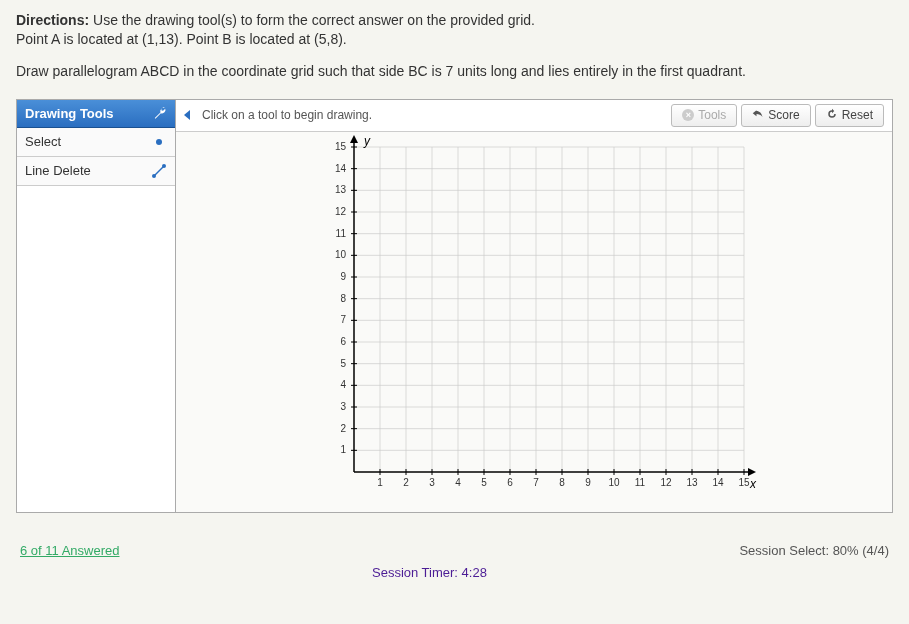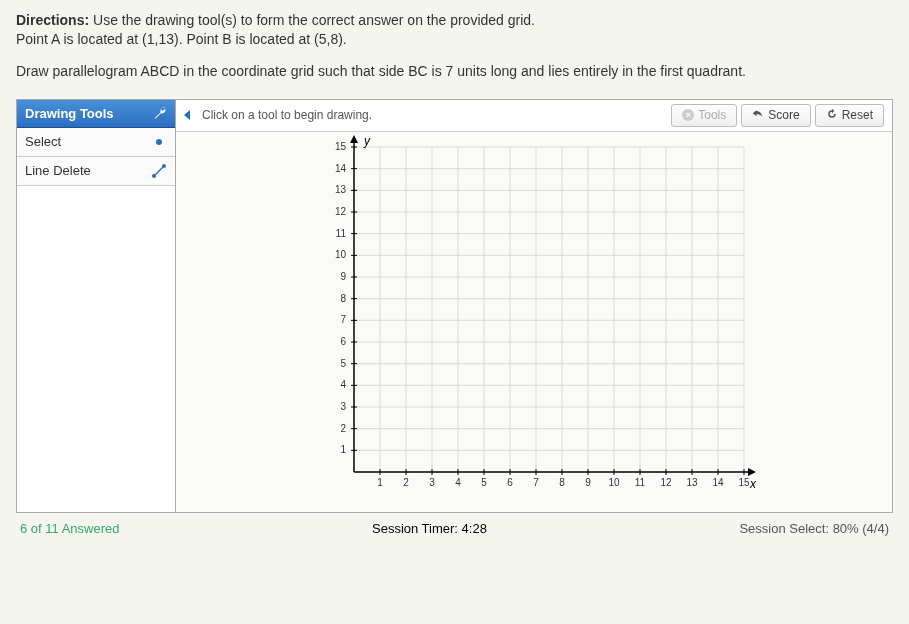--- a/index.html
+++ b/index.html
@@ -129,23 +129,24 @@
       display: flex;
       justify-content: space-between;
       align-items: center;
       font-size: 13px;
       margin-top: 8px;
       padding: 0 4px;
       color: #555;
     }
     .footer-left {
       color: #3a6;
+      text-decoration: underline;
       cursor: pointer;
     }
-    .footer-center { color: #000000; }
+    .footer-center { color: #4c1d95; margin-top: 44px; }
     .caret-left {
       width: 0; height: 0;
       border-top: 5px solid transparent;
       border-bottom: 5px solid transparent;
       border-right: 6px solid #2a6ec0;
     }
   </style>
 </head>
 <body>
 

